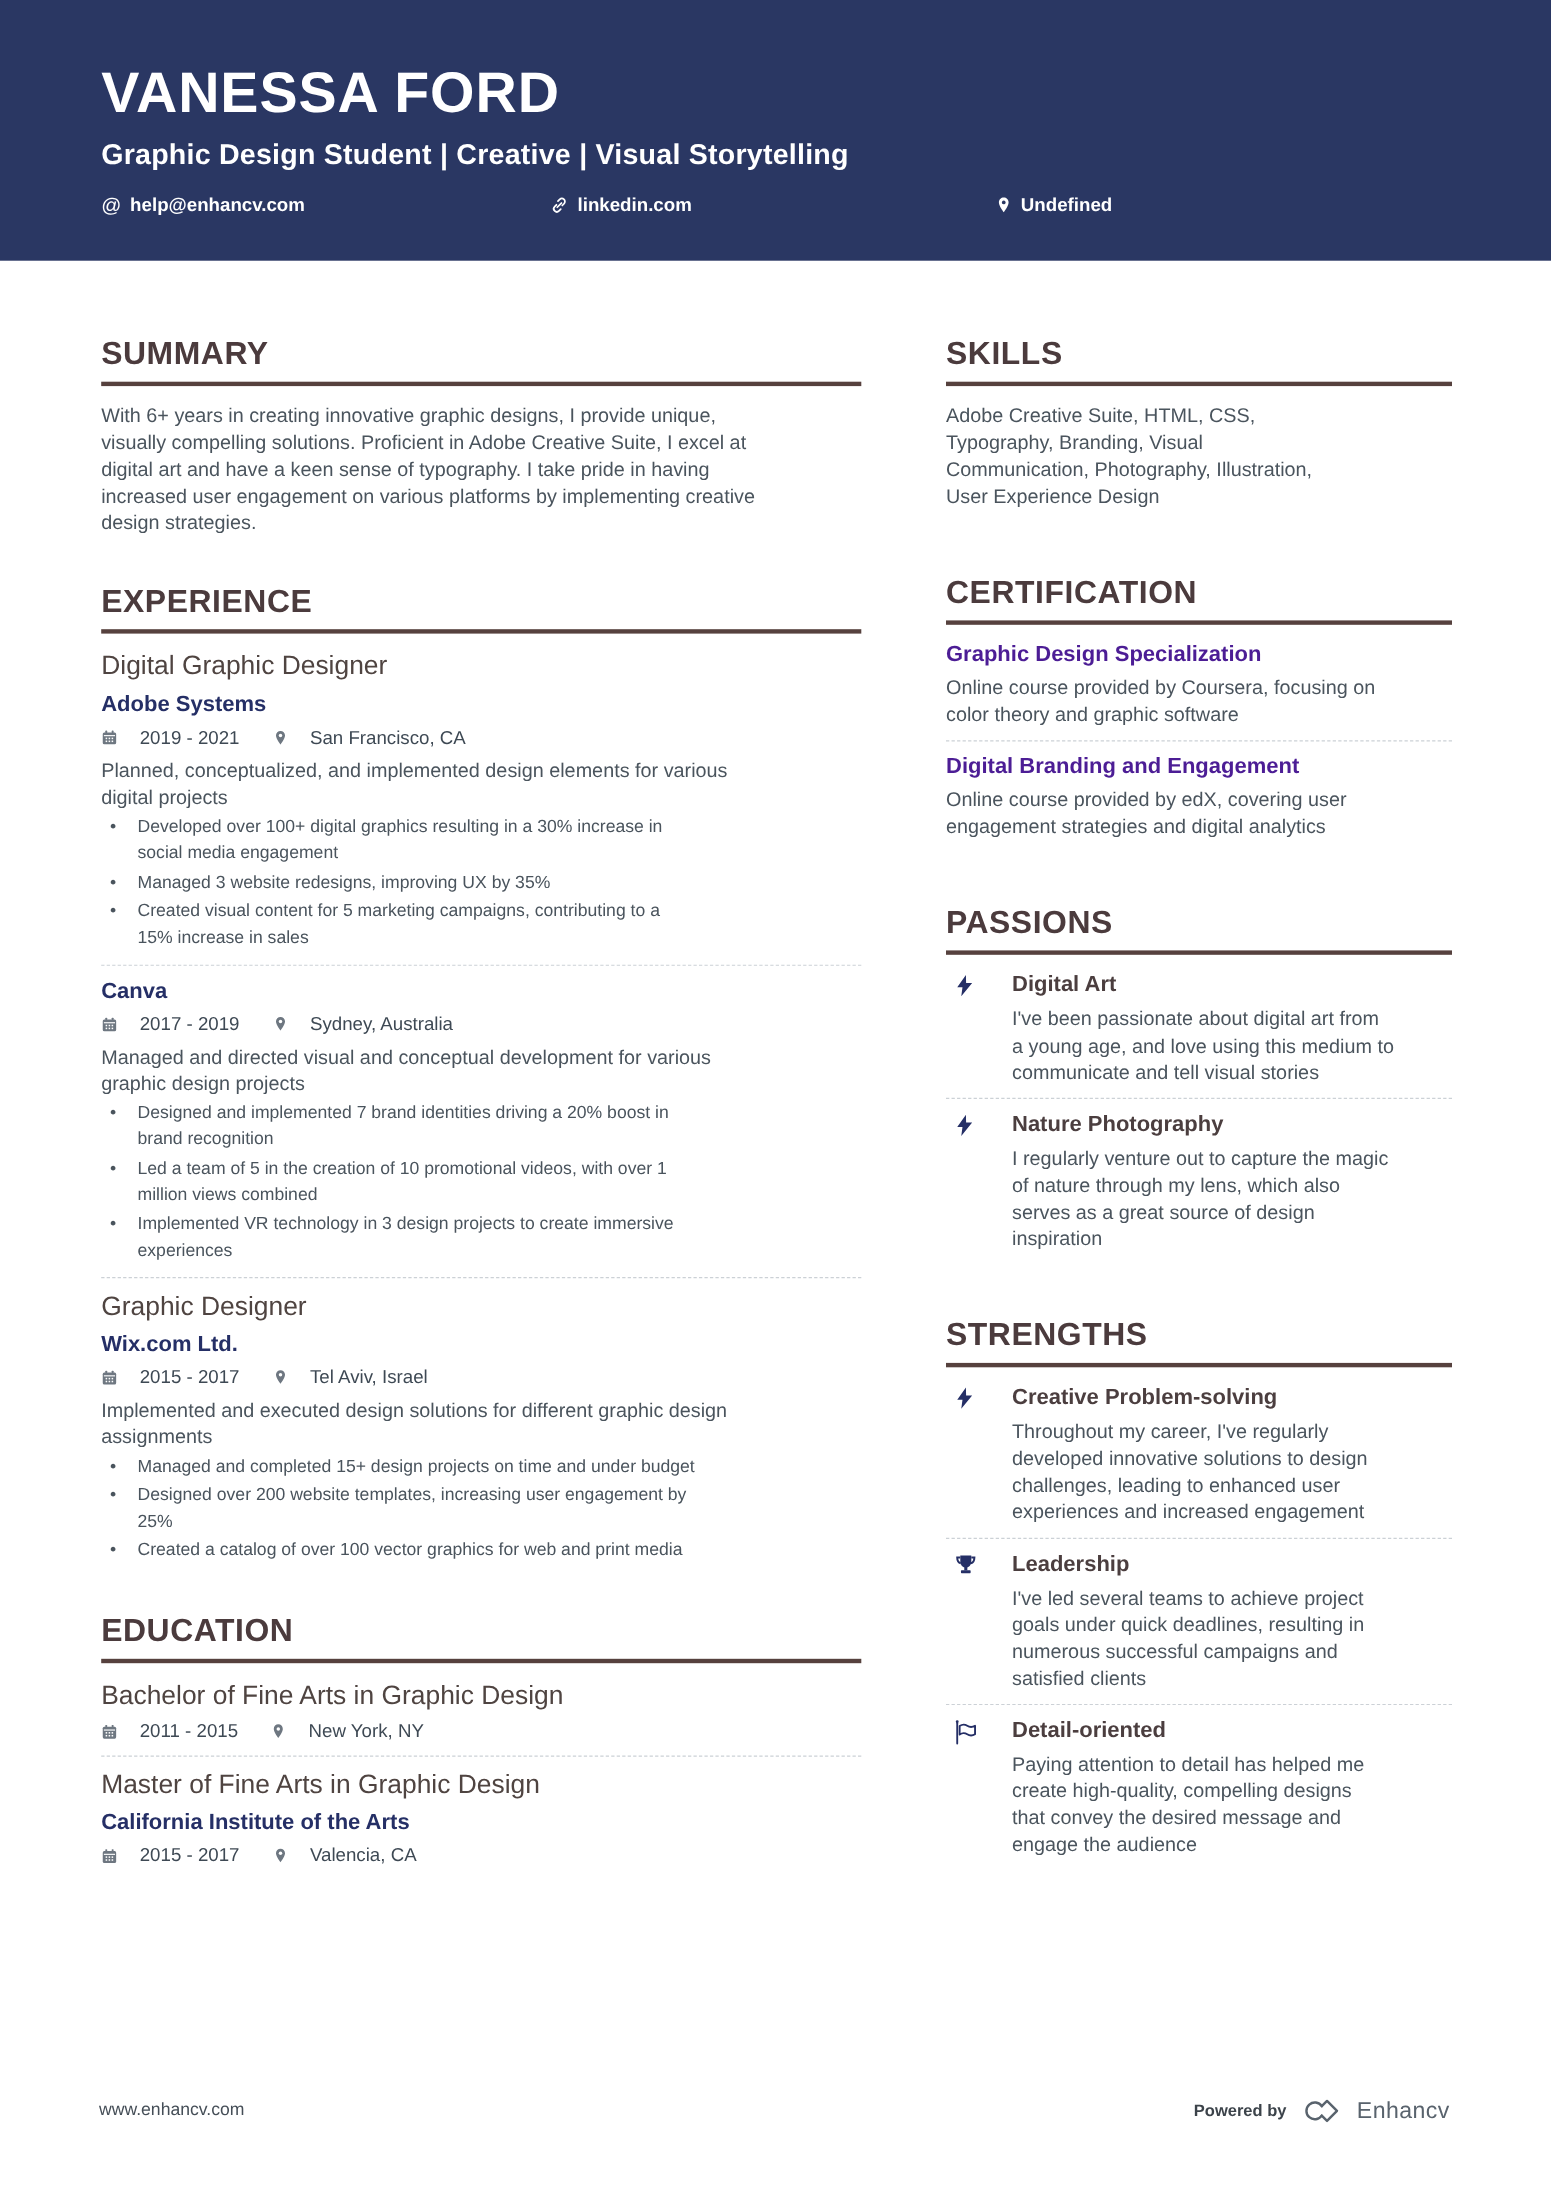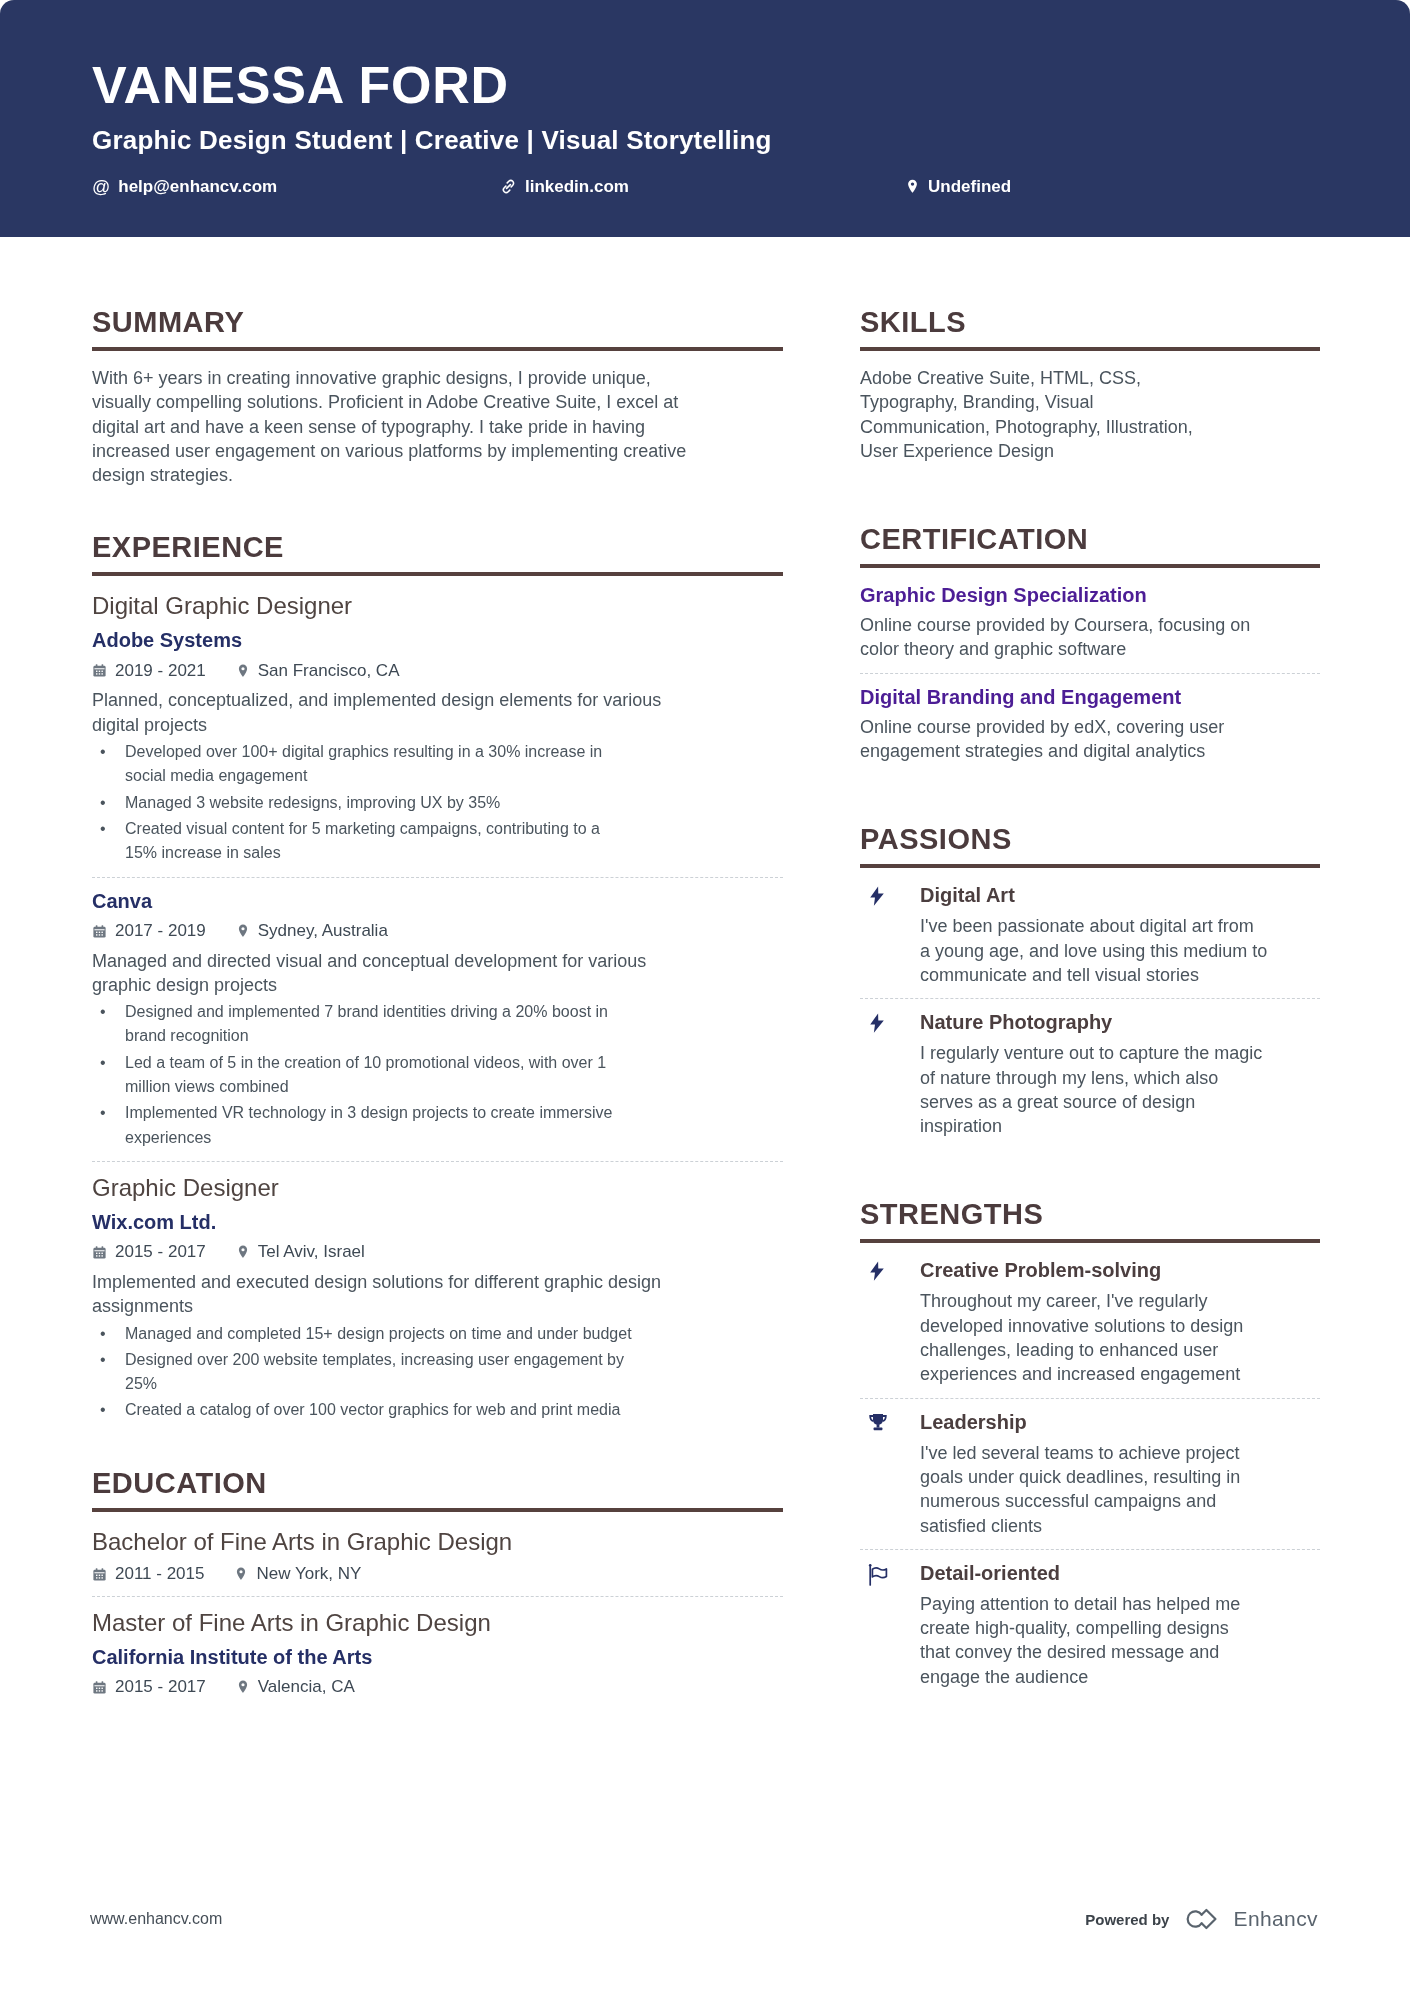--- a/index.html
+++ b/index.html
@@ -1,20 +1,20 @@
 <!DOCTYPE html>
 <html><head>
 <meta charset="utf-8">
 <style>
   * { margin:0; padding:0; box-sizing:border-box; }
   html,body { background:#fff; }
   body { font-family:"Liberation Sans", sans-serif; }
   .page{
     position:relative; width:1410px; height:1995px; background:#ffffff;
-    margin:0 auto; overflow:hidden;border-radius:14px;
+    margin:0 auto; overflow:hidden;
   }
   
   .hdr{
     background:#2a3763; color:#fff; height:237px; padding:58px 92px 0 92px;
   }
   .hdr h1{
     font-size:52px; font-weight:700; letter-spacing:.8px; line-height:1.05; color:#fff;
   }
   .hdr .headline{
     margin-top:12px; font-size:26px; font-weight:700; letter-spacing:.2px; color:#fff;
@@ -35,21 +35,21 @@
   h2.sec{
     font-size:29px; font-weight:700; letter-spacing:.5px; color:#4b3b3d;
     padding-bottom:8px; border-bottom:4px solid #56413e; margin-bottom:15px;
     line-height:33px;
   }
   .body-txt{ font-size:18px; line-height:24.3px; color:#4a545d; white-space:pre-line; }
   
   .entry-title{ font-size:24px; font-weight:400; color:#4f4441; line-height:29px; }
   .company{ margin-top:8px; font-size:20px; font-weight:700; color:#252f66; line-height:24px; }
   .meta{ margin-top:8px; display:flex; align-items:center; gap:30px; height:21px; }
-  .meta-item{ display:flex; align-items:center; gap:8px; font-size:17px; color:#3e4954; }
+  .meta-item{ display:flex; align-items:center; gap:20px; font-size:17px; color:#3e4954; }
   .desc{ margin-top:7px; }
   ul.bullets{ list-style:none; margin-top:3px; }
   ul.bullets li{
     position:relative; padding-left:33px; margin-bottom:2px;
     font-size:16px; line-height:24.3px; color:#4a545d; white-space:pre-line;
   }
   ul.bullets li::before{
     content:"•"; position:absolute; left:8px; top:0; color:#4a545d; font-size:16px;
   }
   .dashed{ border:none; border-top:1px dashed #ccd1d6; margin:11px 0; }

